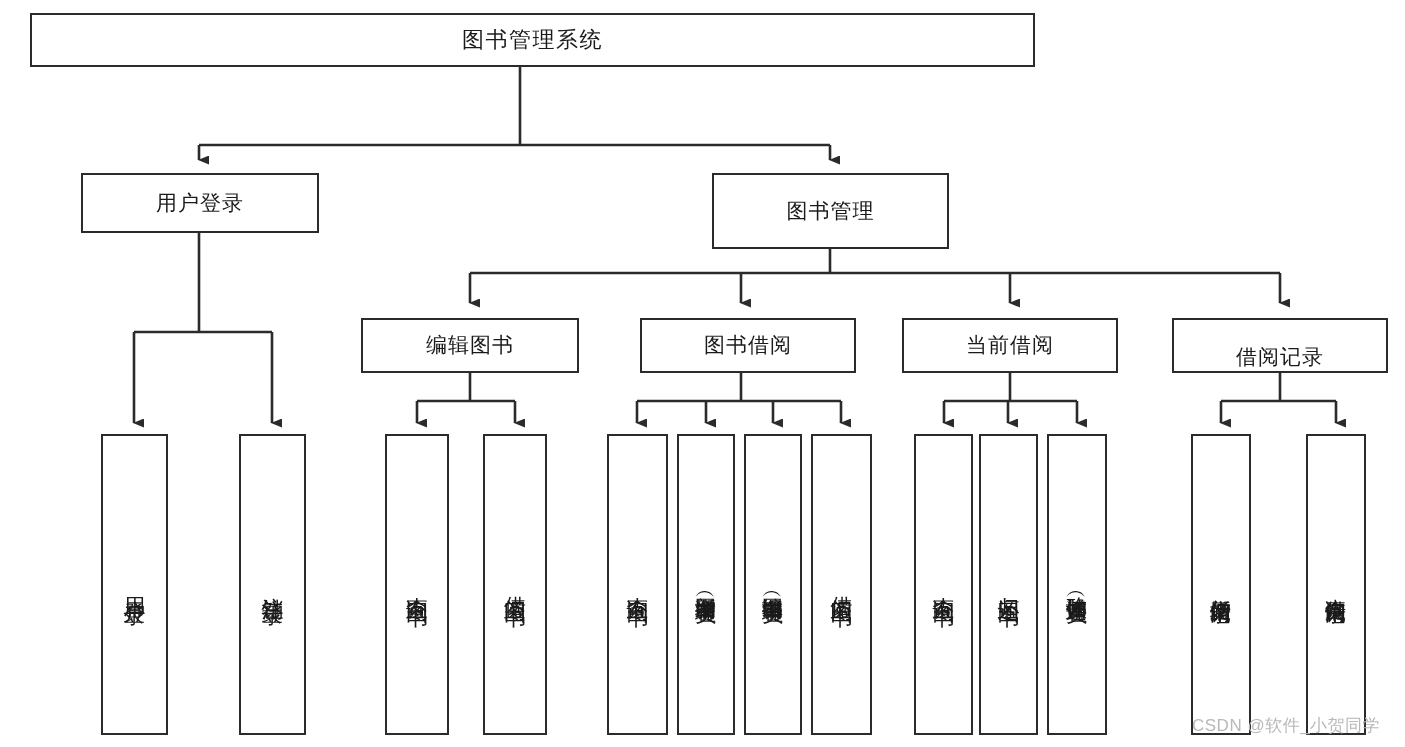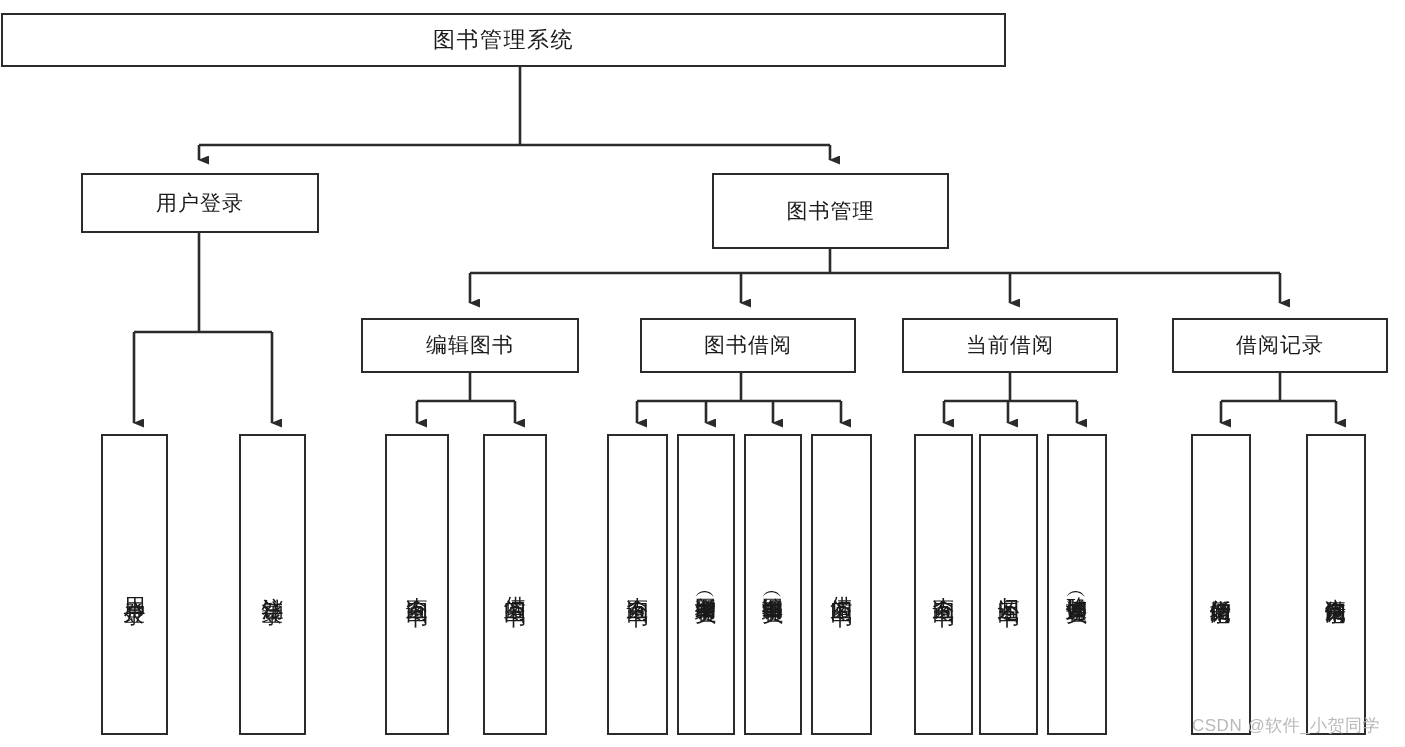--- a/index.html
+++ b/index.html
@@ -130,41 +130,41 @@
       <path d="M1008,401 L1008,423" marker-end="url(#arrowhead)"></path>
       <path d="M1077,401 L1077,423" marker-end="url(#arrowhead)"></path>
 
       <path d="M1280,373 L1280,401"></path>
       <path d="M1221,401 L1336,401"></path>
       <path d="M1221,401 L1221,423" marker-end="url(#arrowhead)"></path>
       <path d="M1336,401 L1336,423" marker-end="url(#arrowhead)"></path>
     </g>
   </svg>
 
-  <div class="node horiz root" style="left:1px; top:13px; width:1005px; height:54px;">
+  <div class="node horiz root" style="left:30px; top:13px; width:1005px; height:54px;">
     <span class="node-label">图书管理系统</span>
   </div>
 
   <div class="node horiz" style="left:81px; top:173px; width:238px; height:60px;">
     <span class="node-label">用户登录</span>
   </div>
   <div class="node horiz" style="left:712px; top:173px; width:237px; height:76px;">
     <span class="node-label">图书管理</span>
   </div>
 
   <div class="node horiz" style="left:361px; top:318px; width:218px; height:55px;">
     <span class="node-label">编辑图书</span>
   </div>
   <div class="node horiz" style="left:633px; top:318px; width:216px; height:55px;margin-left:7px;">
     <span class="node-label">图书借阅</span>
   </div>
   <div class="node horiz" style="left:902px; top:318px; width:216px; height:55px;">
     <span class="node-label">当前借阅</span>
   </div>
-  <div class="node horiz" style="left:1172px; top:318px; width:216px; height:55px;">
+  <div class="node horiz" style="left:1172px; top:318px; width:216px; height:55px;align-items:flex-end;">
     <span class="node-label">借阅记录</span>
   </div>
 
   <div class="node vert" style="left:101px; top:434px; width:67px; height:301px;">
     <span class="node-label">用户登录</span>
   </div>
   <div class="node vert" style="left:239px; top:434px; width:67px; height:301px;">
     <span class="node-label">注销登录</span>
   </div>
 

